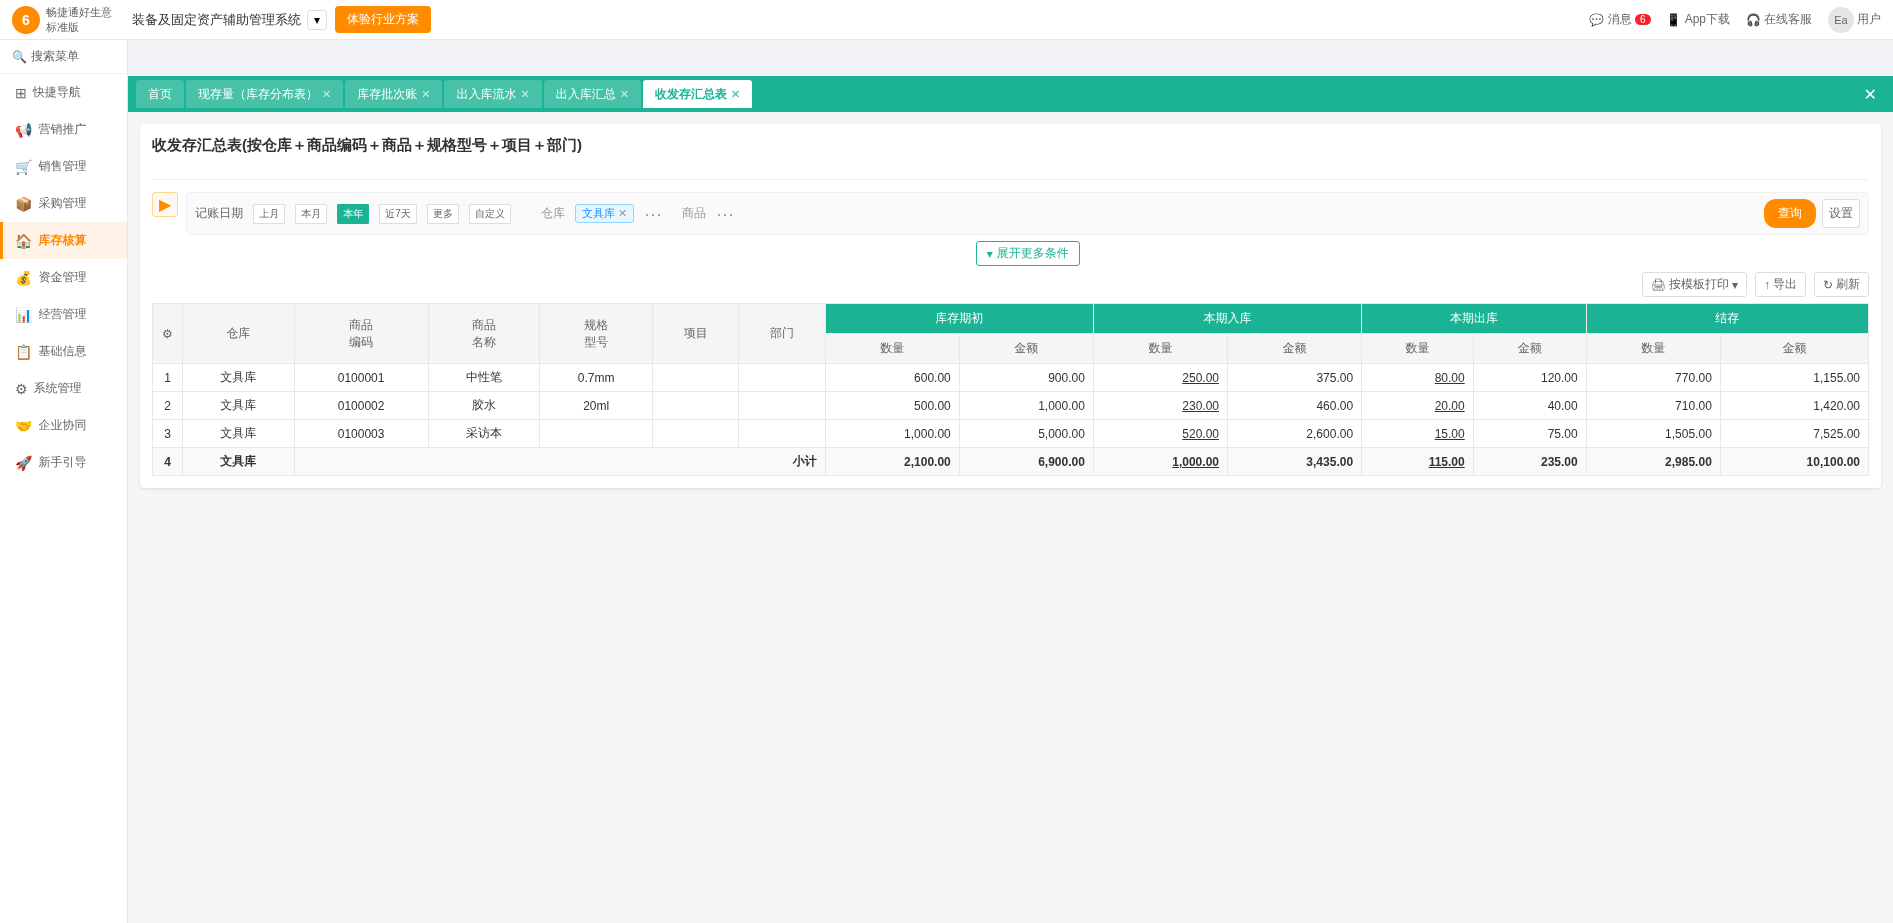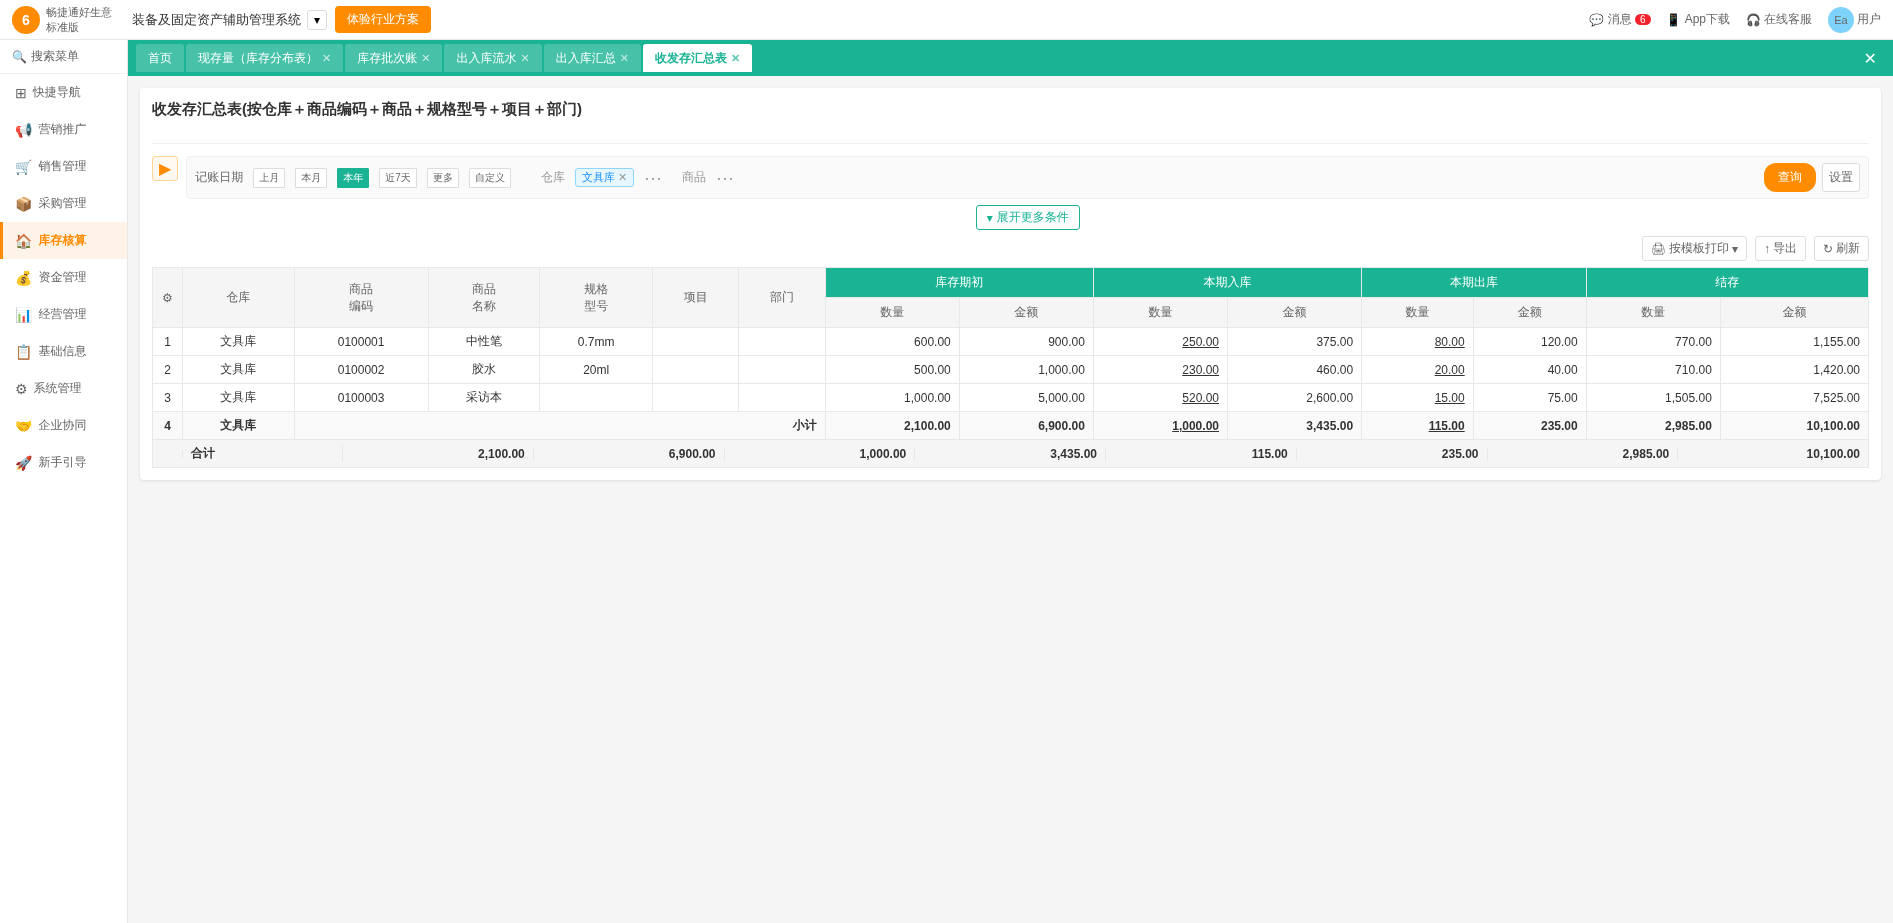--- a/index.html
+++ b/index.html
@@ -4,35 +4,35 @@
   <style>
     * { box-sizing: border-box; margin: 0; padding: 0; }
     body { font-family: 'Microsoft YaHei', Arial, sans-serif; font-size: 12px; background: #f0f2f5; color: #333; overflow: hidden; }
 
     
     .app-wrapper { display: flex; flex-direction: column; height: 923px; width: 1893px; }
     .top-bar { display: flex; align-items: center; background: #fff; height: 40px; padding: 0 12px; border-bottom: 1px solid #e8e8e8; flex-shrink: 0; }
     .main-layout { display: flex; flex: 1; overflow: hidden; }
     .sidebar { width: 128px; background: #fff; border-right: 1px solid #e8e8e8; flex-shrink: 0; display: flex; flex-direction: column; }
     .content-area { flex: 1; display: flex; flex-direction: column; overflow: hidden; }
-    .tab-bar { background: #1ab394; display: flex; align-items: center; height: 36px; padding: 0 8px; flex-shrink: 0; }
+    .tab-bar { background: #1ab394; display: flex; align-items: center; height: 36px; padding: 0 8px; flex-shrink: 0; margin-top: 36px; }
     .page-content { flex: 1; background: #f5f5f5; padding: 12px; overflow-y: auto; }
 
     
     .top-bar-logo { display: flex; align-items: center; gap: 6px; }
     .logo-icon { width: 28px; height: 28px; background: #ff8c00; border-radius: 50%; display: flex; align-items: center; justify-content: center; color: white; font-weight: bold; font-size: 14px; }
     .logo-text { font-size: 11px; color: #666; line-height: 1.3; }
     .top-bar-system { margin-left: 20px; display: flex; align-items: center; gap: 6px; }
     .system-name { font-size: 13px; color: #333; }
     .system-dropdown { background: none; border: 1px solid #ddd; border-radius: 3px; padding: 2px 6px; font-size: 12px; cursor: pointer; }
     .top-bar-btn { background: #ff8c00; color: white; border: none; border-radius: 4px; padding: 5px 12px; font-size: 12px; cursor: pointer; margin-left: 8px; }
     .top-bar-right { margin-left: auto; display: flex; align-items: center; gap: 16px; color: #666; font-size: 12px; }
     .top-bar-right-item { display: flex; align-items: center; gap: 3px; cursor: pointer; }
     .badge { background: #f5222d; color: white; border-radius: 8px; padding: 0 4px; font-size: 10px; min-width: 16px; text-align: center; }
-    .avatar { width: 26px; height: 26px; background: #7dd3fc; border-radius: 50%; display: flex; align-items: center; justify-content: center; font-size: 11px; color: #666; }
+    .avatar { width: 26px; height: 26px; background: #e5e5e5; border-radius: 50%; display: flex; align-items: center; justify-content: center; font-size: 11px; color: #666; }
     .sidebar-item { display: flex; align-items: center; gap: 6px; padding: 10px 12px; cursor: pointer; color: #666; font-size: 12px; border-left: 3px solid transparent; }
     .sidebar-item.active { background: #fff3e8; color: #ff8c00; border-left: 3px solid #ff8c00; font-weight: bold; }
     .sidebar-icon { font-size: 14px; }
 
     
     .tab-item { display: flex; align-items: center; gap: 4px; padding: 4px 12px; background: rgba(255,255,255,0.2); color: white; border-radius: 3px 3px 0 0; cursor: pointer; font-size: 12px; margin-right: 2px; height: 28px; }
     .tab-item.active { background: white; color: #1ab394; font-weight: bold; }
     .tab-close { font-size: 11px; cursor: pointer; opacity: 0.7; }
 
     
@@ -340,32 +340,18 @@
                   <td class="num-right">3,435.00</td>
                   <td class="num-right link-text">115.00</td>
                   <td class="num-right">235.00</td>
                   <td class="num-right">2,985.00</td>
                   <td class="num-right">10,100.00</td>
                 </tr>
               </tbody>
             </table>
           </div>
 
-          <div style="display:flex; align-items:center; background:#f5f5f5; border:1px solid #e8e8e8; border-top:none; padding:5px 0; font-size:12px; font-weight:bold;">
-            <div style="width:30px; text-align:center; border-right:1px solid #e8e8e8; padding:4px 0;"></div>
-            <div style="width:160px; padding-left:8px; border-right:1px solid #e8e8e8;">合计</div>
-            <div style="flex:1; display:flex;">
-              <div style="flex:1; text-align:right; padding-right:8px; border-right:1px solid #e8e8e8;">2,100.00</div>
-              <div style="flex:1; text-align:right; padding-right:8px; border-right:1px solid #e8e8e8;">6,900.00</div>
-              <div style="flex:1; text-align:right; padding-right:8px; border-right:1px solid #e8e8e8;">1,000.00</div>
-              <div style="flex:1; text-align:right; padding-right:8px; border-right:1px solid #e8e8e8;">3,435.00</div>
-              <div style="flex:1; text-align:right; padding-right:8px; border-right:1px solid #e8e8e8;">115.00</div>
-              <div style="flex:1; text-align:right; padding-right:8px; border-right:1px solid #e8e8e8;">235.00</div>
-              <div style="flex:1; text-align:right; padding-right:8px; border-right:1px solid #e8e8e8;">2,985.00</div>
-              <div style="flex:1; text-align:right; padding-right:8px;">10,100.00</div>
-            </div>
-          </div>
 
         </div>
       </div>
     </div>
   </div>
 </div>
 
 </body></html>

